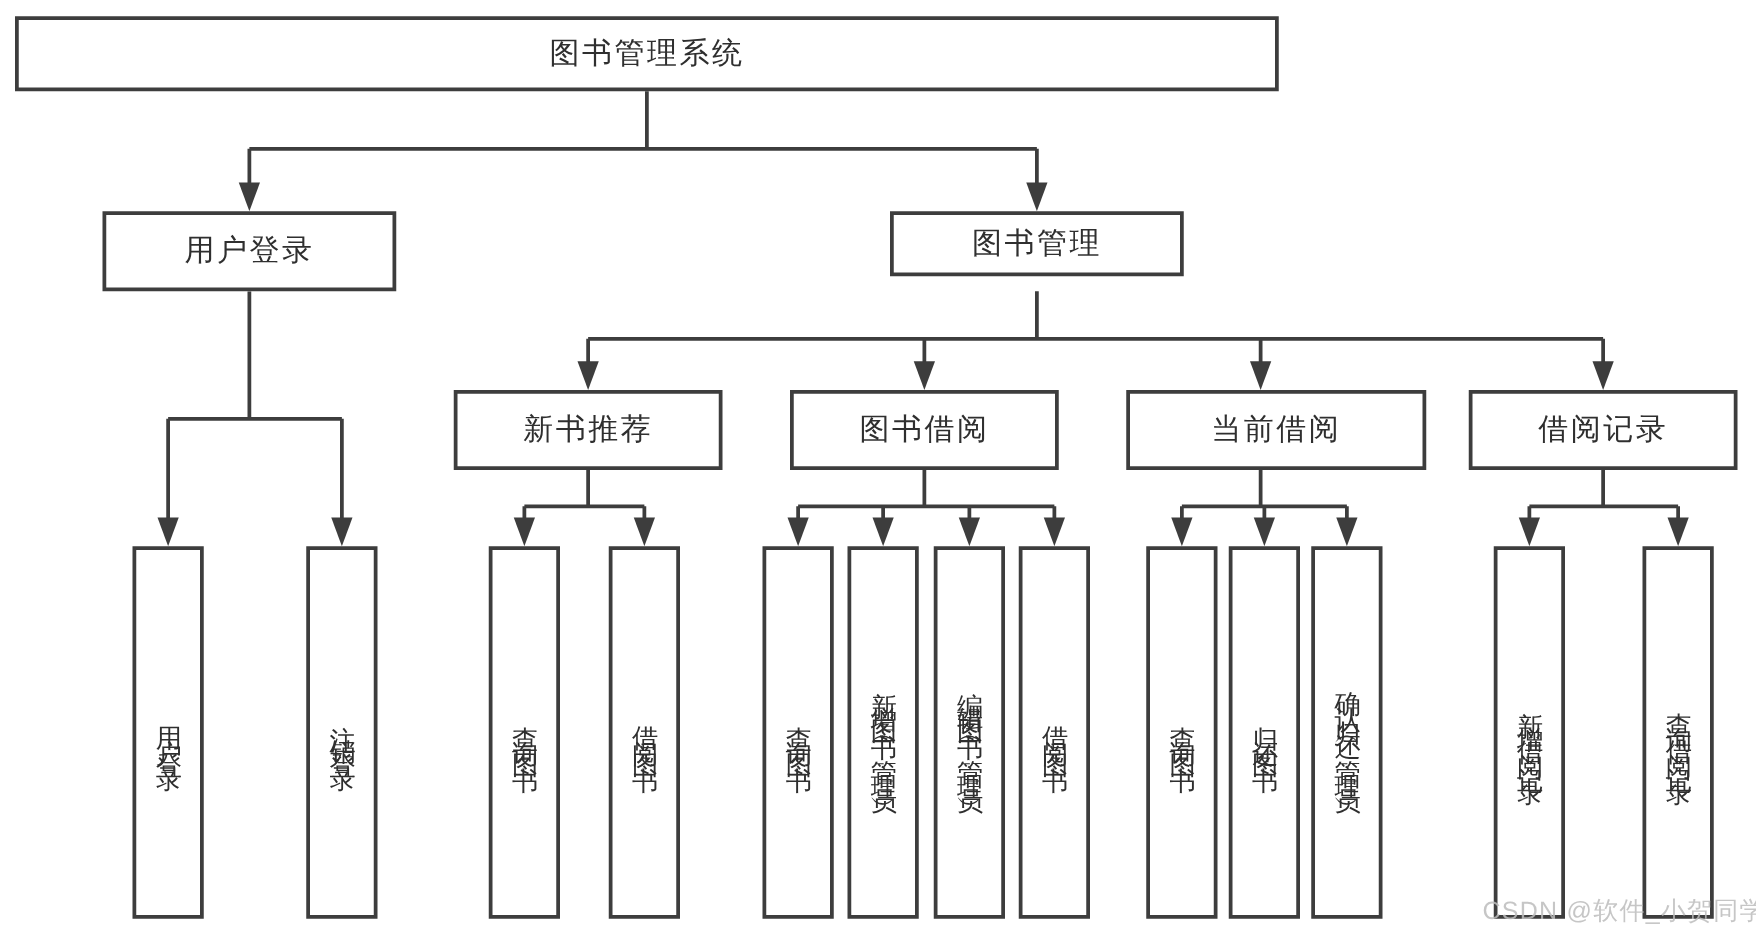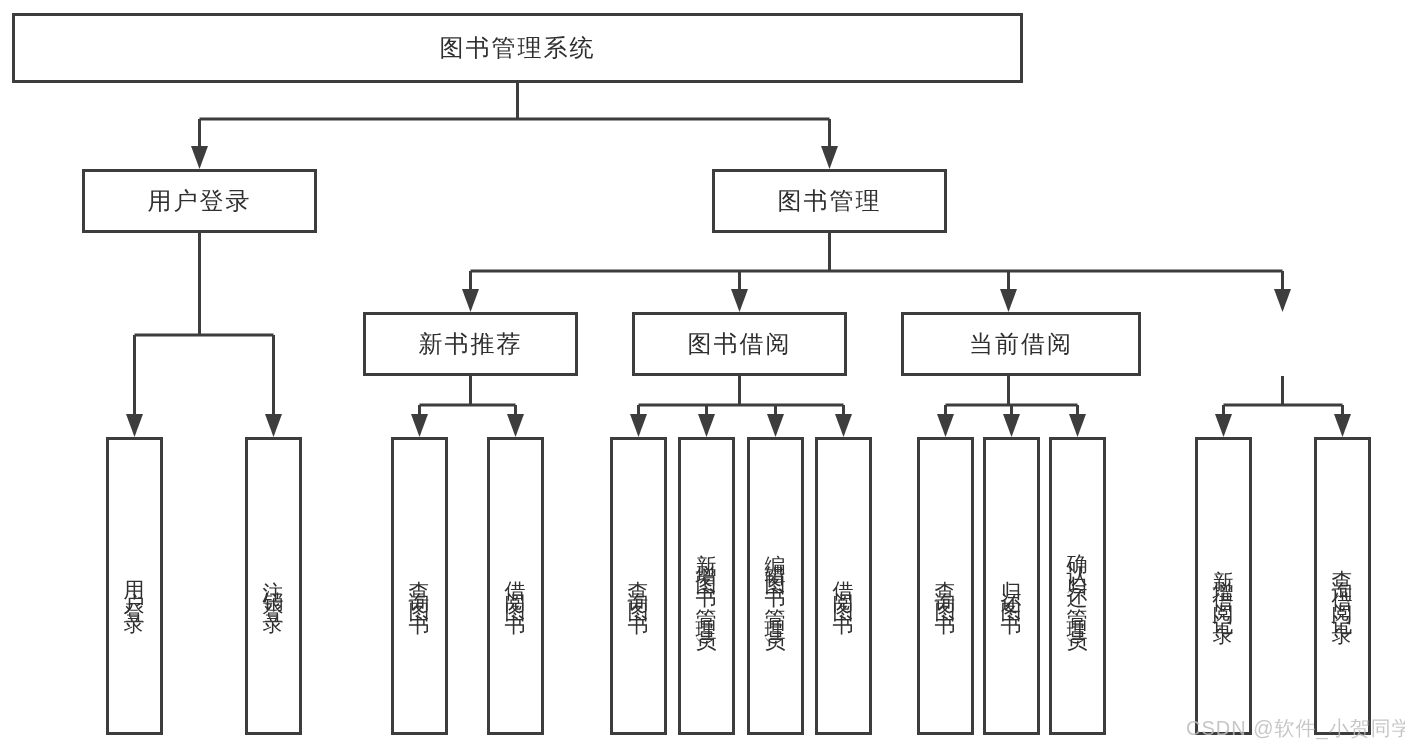--- a/index.html
+++ b/index.html
@@ -85,39 +85,42 @@
       <polygon points="767,414 784,414 775.5,437"></polygon>
       <polygon points="835,414 852,414 843.5,437"></polygon>
       <polygon points="937,414 954,414 945.5,437"></polygon>
       <polygon points="1003,414 1020,414 1011.5,437"></polygon>
       <polygon points="1069,414 1086,414 1077.5,437"></polygon>
       <polygon points="1215,414 1232,414 1223.5,437"></polygon>
       <polygon points="1334,414 1351,414 1342.5,437"></polygon>
     </g>
   </svg>
 
-  <div class="node h" style="left:12px;top:13px;width:1011px;height:70px">
+  <div class="node h" style="left:12px;top:13px;width:1011px;height:60px">
     <span class="lbl">图书管理系统</span>
   </div>
 
   <div class="node h" style="left:82px;top:169px;width:235px;height:64px">
     <span class="lbl">用户登录</span>
   </div>
-  <div class="node h" style="left:712px;top:169px;width:235px;height:64px">
+  <div class="node h" style="left:712px;top:169px;width:235px;height:52px">
     <span class="lbl">图书管理</span>
   </div>
 
   <div class="node h" style="left:363px;top:312px;width:215px;height:64px">
     <span class="lbl">新书推荐</span>
   </div>
   <div class="node h" style="left:632px;top:312px;width:215px;height:64px">
     <span class="lbl">图书借阅</span>
   </div>
   <div class="node h" style="left:901px;top:312px;width:240px;height:64px">
     <span class="lbl">当前借阅</span>
+  </div>
+  <div class="node h" style="left:1175px;top:312px;width:215px;height:64px">
+    <span class="lbl">借阅记录</span>
   </div>
 
   <div class="node v" style="left:106px;top:437px;width:57px;height:298px">
     <span class="lbl">用户登录</span>
   </div>
   <div class="node v" style="left:245px;top:437px;width:57px;height:298px">
     <span class="lbl">注销登录</span>
   </div>
 
   <div class="node v" style="left:391px;top:437px;width:57px;height:298px">

